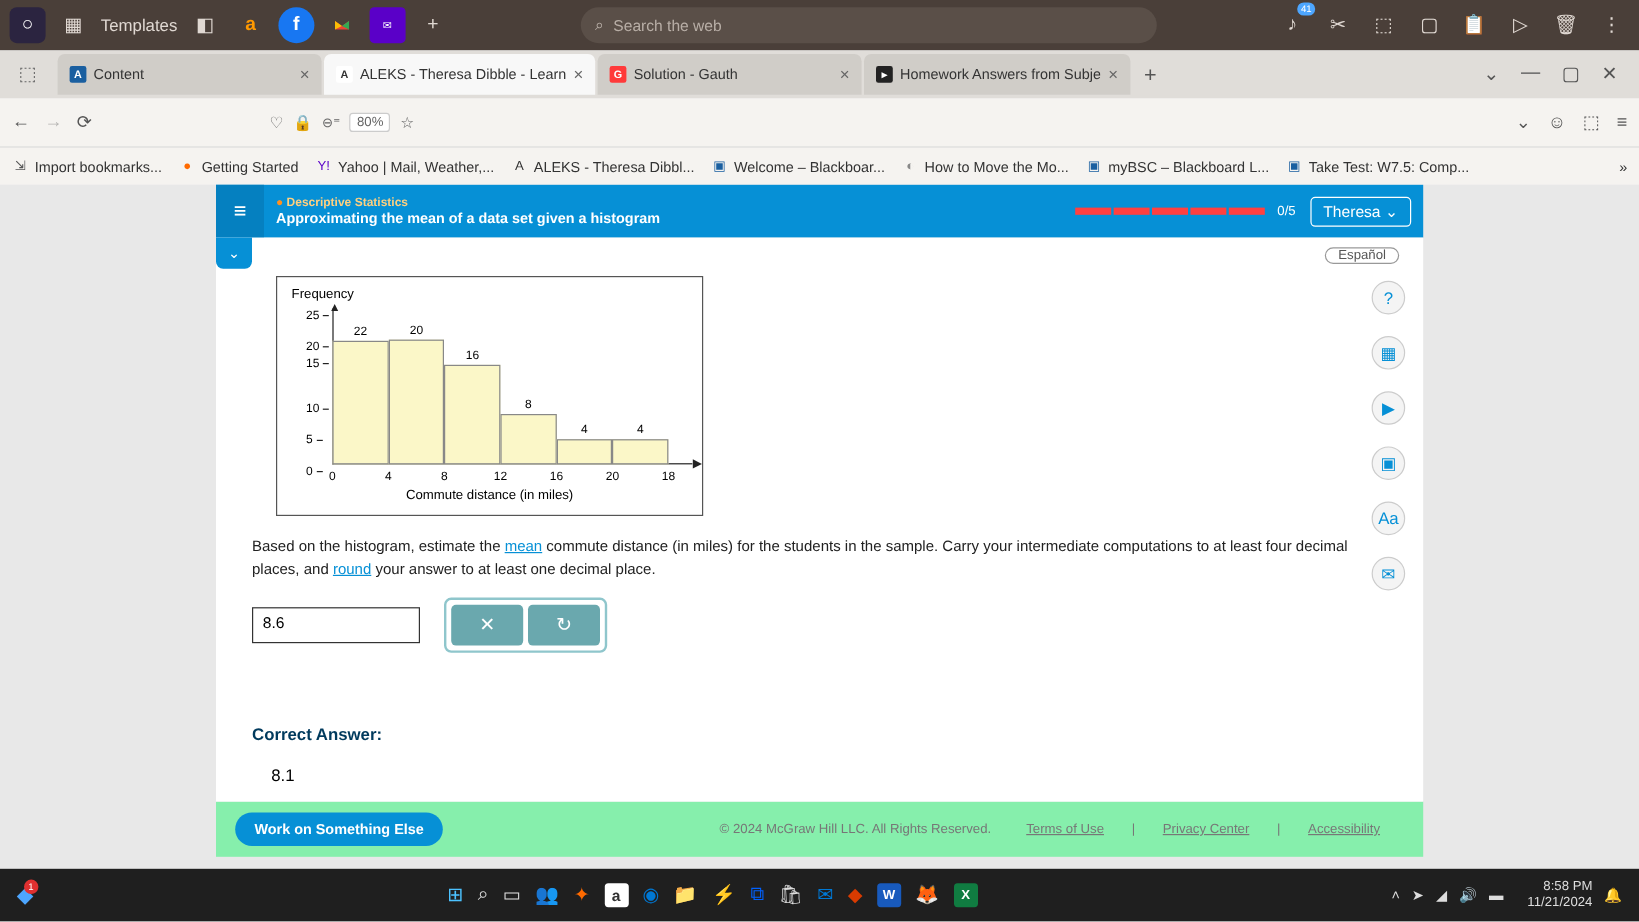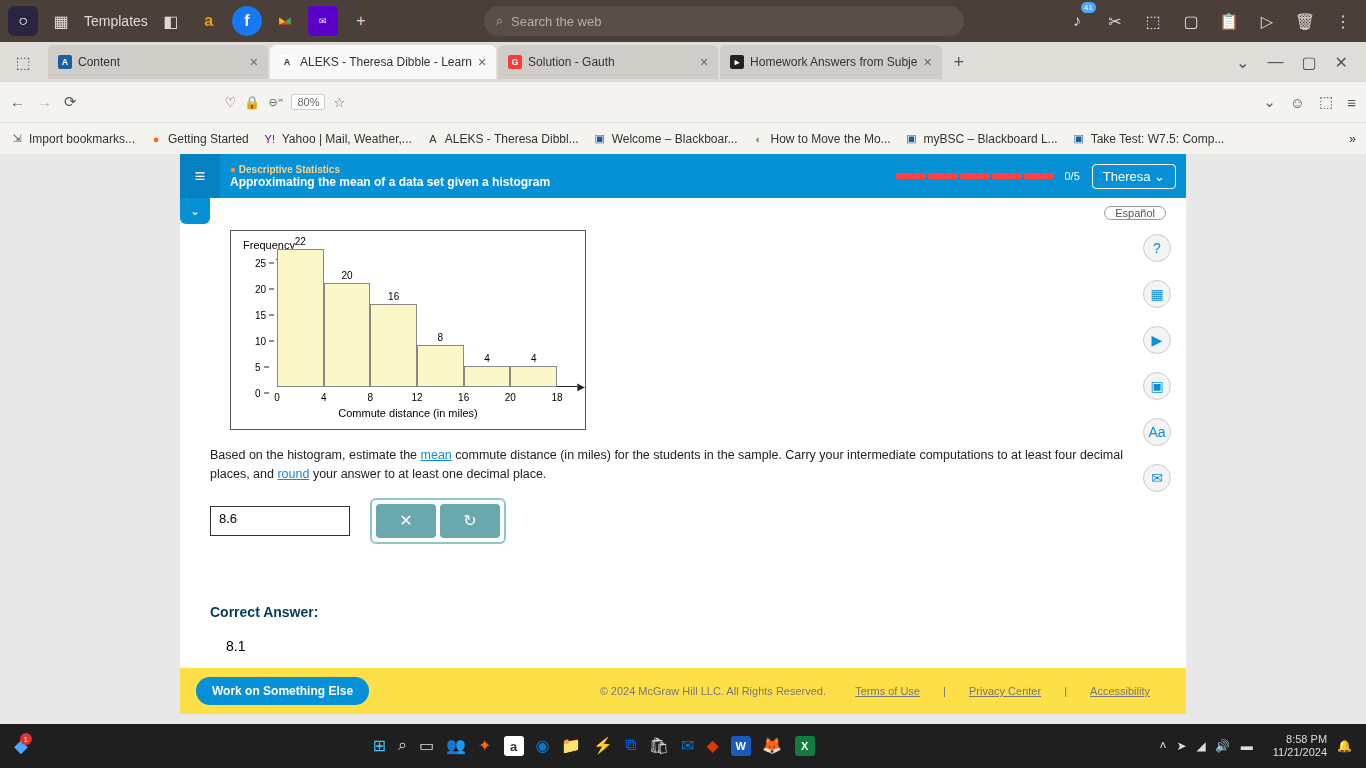--- a/index.html
+++ b/index.html
@@ -77,21 +77,21 @@
 .answer-box { width: 140px; height: 30px; border: 1px solid #333; padding: 4px 8px; font-size: 13px; }
 .btn-group { border: 2px solid #8fc6cc; border-radius: 6px; padding: 4px; display: flex; gap: 4px; }
 .teal-btn { width: 60px; height: 34px; background: #6aa8ae; border-radius: 4px; color: #fff; display: flex; align-items: center; justify-content: center; font-size: 16px; }
 
 .correct-h { color: #003a5d; font-weight: bold; font-size: 14px; margin-top: 60px; }
 .correct-v { font-size: 14px; margin: 18px 0 0 16px; }
 
 .tool-rail { position: absolute; right: 195px; top: 80px; display: flex; flex-direction: column; gap: 18px; }
 .tool-btn { width: 28px; height: 28px; border: 1px solid #ccc; border-radius: 14px; display: flex; align-items: center; justify-content: center; color: #0690d6; font-size: 14px; background: #f4f4f4; }
 
-.aleks-footer { background: #fde047; margin: 0 180px; height: 46px; display: flex; align-items: center; padding: 0 16px; font-size: 11px; color: #777; }
+.aleks-footer { background: #86efac; margin: 0 180px; height: 46px; display: flex; align-items: center; padding: 0 16px; font-size: 11px; color: #777; }
 .work-btn { background: #0690d6; color: #fff; border-radius: 16px; padding: 7px 16px; font-size: 12px; font-weight: bold; }
 .foot-links { margin-left: auto; }
 .foot-links a { color: #777; text-decoration: underline; margin: 0 20px; }
 
 
 .wtb { position: absolute; left: 0; right: 0; bottom: 0; height: 44px; background: #1f1f1f; display: flex; align-items: center; padding: 0 14px; color: #ddd; }
 .wtb .apps { display: flex; gap: 12px; margin: 0 auto; font-size: 16px; }
 .wtb .tray { display: flex; gap: 10px; align-items: center; font-size: 12px; }
 .wtb .clock { text-align: right; line-height: 1.2; margin-left: 10px; font-size: 11px; }
 .copilot-badge { position: relative; }
@@ -252,31 +252,31 @@
       <div class="chart-inner">
         <div class="ylabel">Frequency</div>
         <div class="plot" id="plot">
           <div class="yaxis-line"></div>
             <div class="yaxis-arrow">▲</div>
           <div class="xaxis-line"></div>
             <div class="xaxis-arrow">▶</div>
         <div class="ytick" style="bottom: -6px;">0</div>
             <div class="ytick" style="bottom: 20px;">5</div>
             <div class="ytick" style="bottom: 46px;">10</div>
-            <div class="ytick" style="bottom: 72px; margin-top: 12px;">15</div>
+            <div class="ytick" style="bottom: 84px; margin-top: 12px;">15</div>
             <div class="ytick" style="bottom: 98px;">20</div>
             <div class="ytick" style="bottom: 124px;">25</div>
             <div class="xtick" style="left: 0px;">0</div>
             <div class="xtick" style="left: 46.6667px;">4</div>
             <div class="xtick" style="left: 93.3333px;">8</div>
             <div class="xtick" style="left: 140px;">12</div>
             <div class="xtick" style="left: 186.667px;">16</div>
             <div class="xtick" style="left: 233.333px;">20</div>
             <div class="xtick" style="left: 280px;">18</div>
-            <div class="bar" style="left: 0px; width: 46.6667px; height: 138px;">
+            <div class="bar" style="left: 0px; width: 46.6667px; height: 103px;">
               <div class="bar-label">22</div>
             </div>
             <div class="bar" style="left: 46.6667px; width: 46.6667px; height: 104px;">
               <div class="bar-label">20</div>
             </div>
             <div class="bar" style="left: 93.3333px; width: 46.6667px; height: 83.2px;">
               <div class="bar-label">16</div>
             </div>
             <div class="bar" style="left: 140px; width: 46.6667px; height: 41.6px;">
               <div class="bar-label">8</div>

